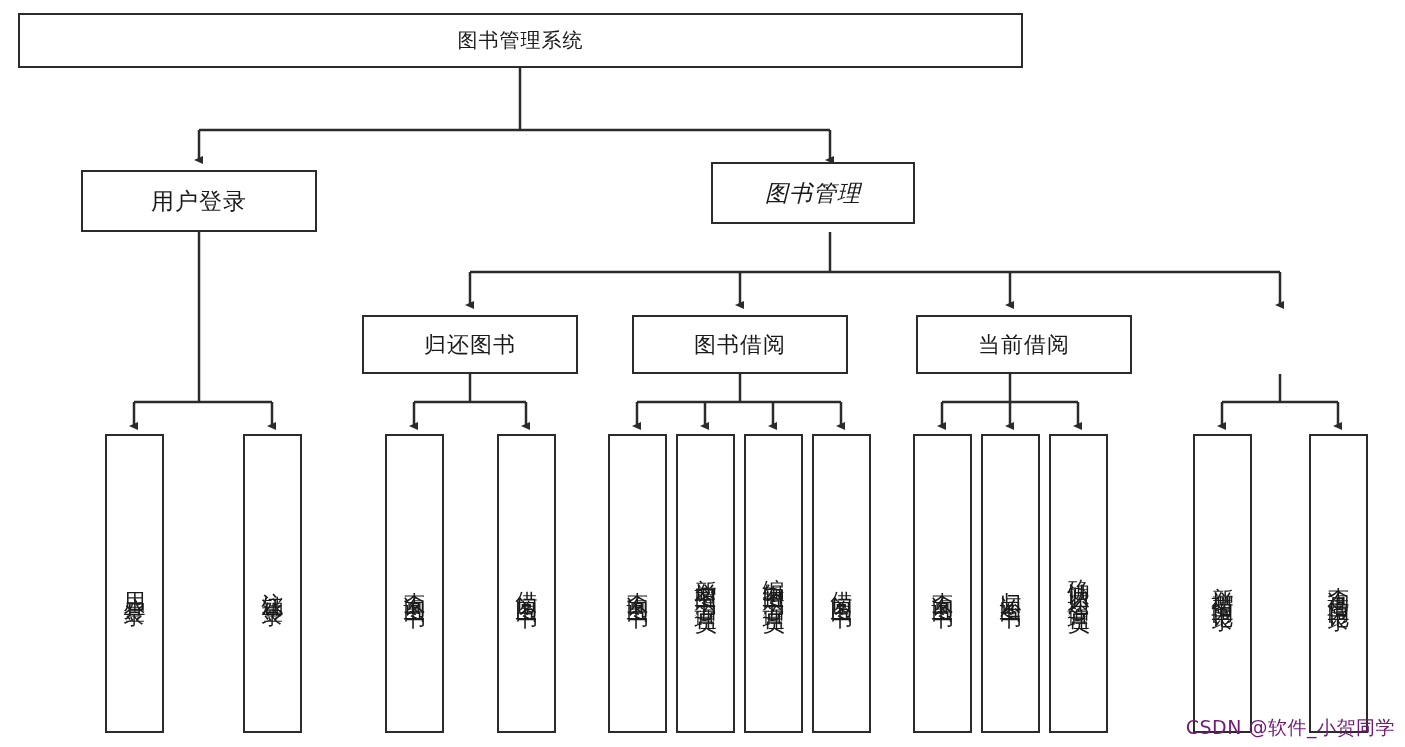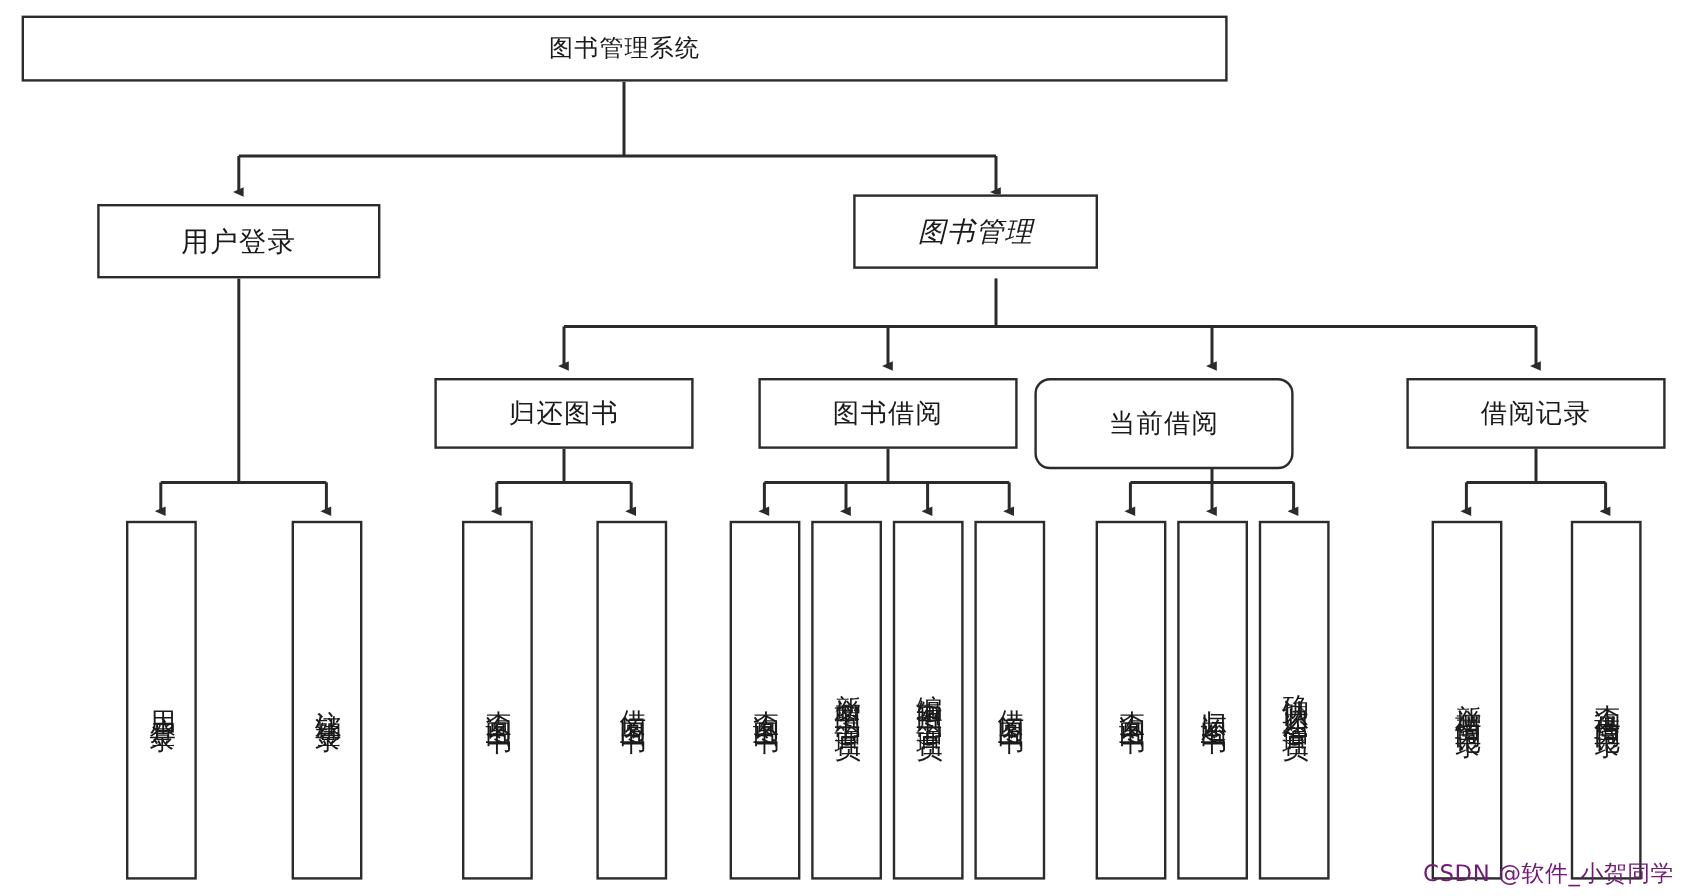--- a/index.html
+++ b/index.html
@@ -136,25 +136,22 @@
   <div class="node lvl2" style="left:711px; top:162px; width:204px; height:62px;font-style:italic;">
     <span>图书管理</span>
   </div>
 
   <div class="node lvl3" style="left:362px; top:315px; width:216px; height:59px;">
     <span>归还图书</span>
   </div>
   <div class="node lvl3" style="left:632px; top:315px; width:216px; height:59px;">
     <span>图书借阅</span>
   </div>
-  <div class="node lvl3" style="left:862px; top:315px; width:216px; height:76px;border-radius:13px;">
+  <div class="node lvl3" style="left:916px; top:315px; width:216px; height:59px;">
     <span>当前借阅</span>
-  </div>
-  <div class="node lvl3" style="left:1172px; top:315px; width:216px; height:59px;">
-    <span>借阅记录</span>
   </div>
 
   <div class="node leaf" style="left:105px; top:434px; width:59px; height:299px;">
     <span class="vtext">用户登录</span>
   </div>
   <div class="node leaf" style="left:243px; top:434px; width:59px; height:299px;">
     <span class="vtext">注销登录</span>
   </div>
 
   <div class="node leaf" style="left:385px; top:434px; width:59px; height:299px;">

